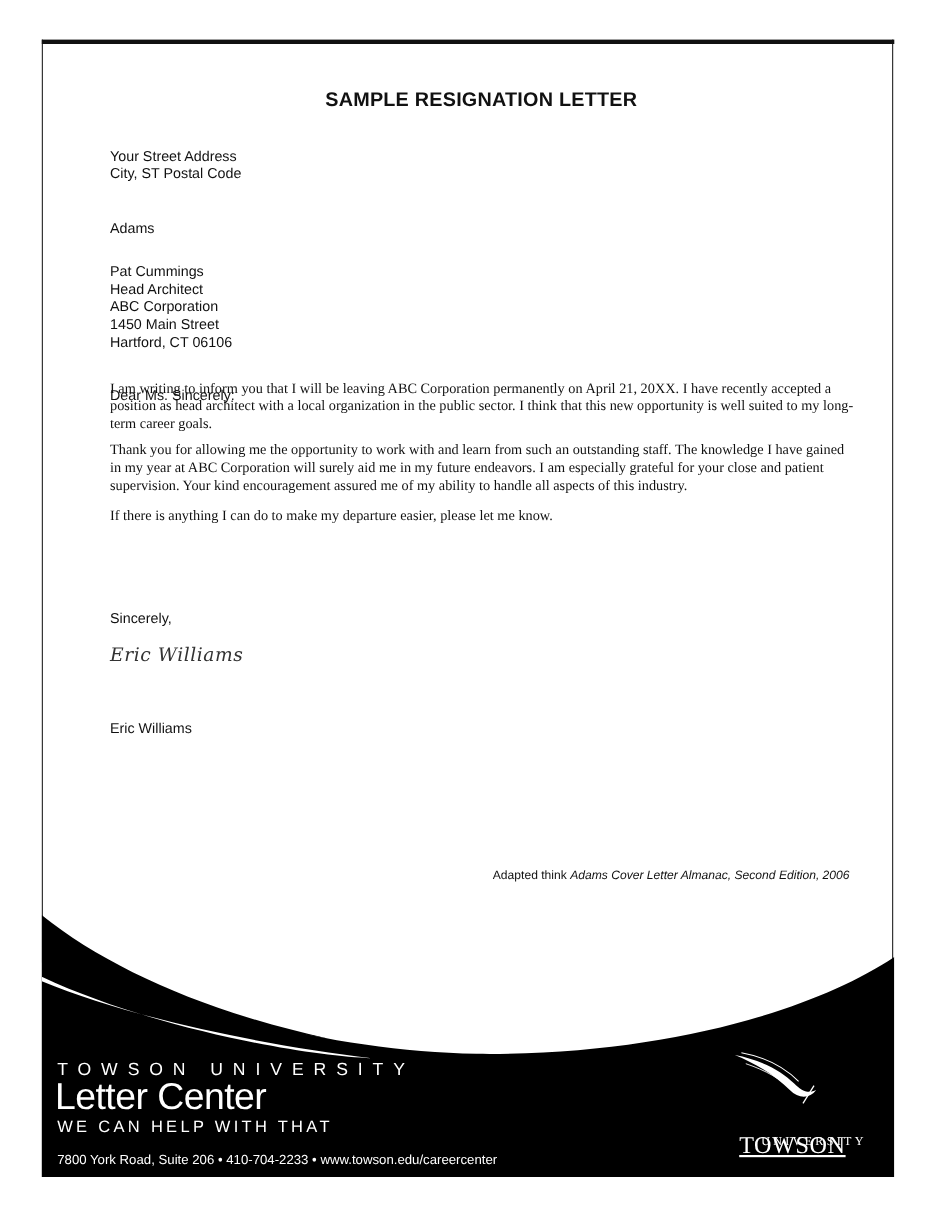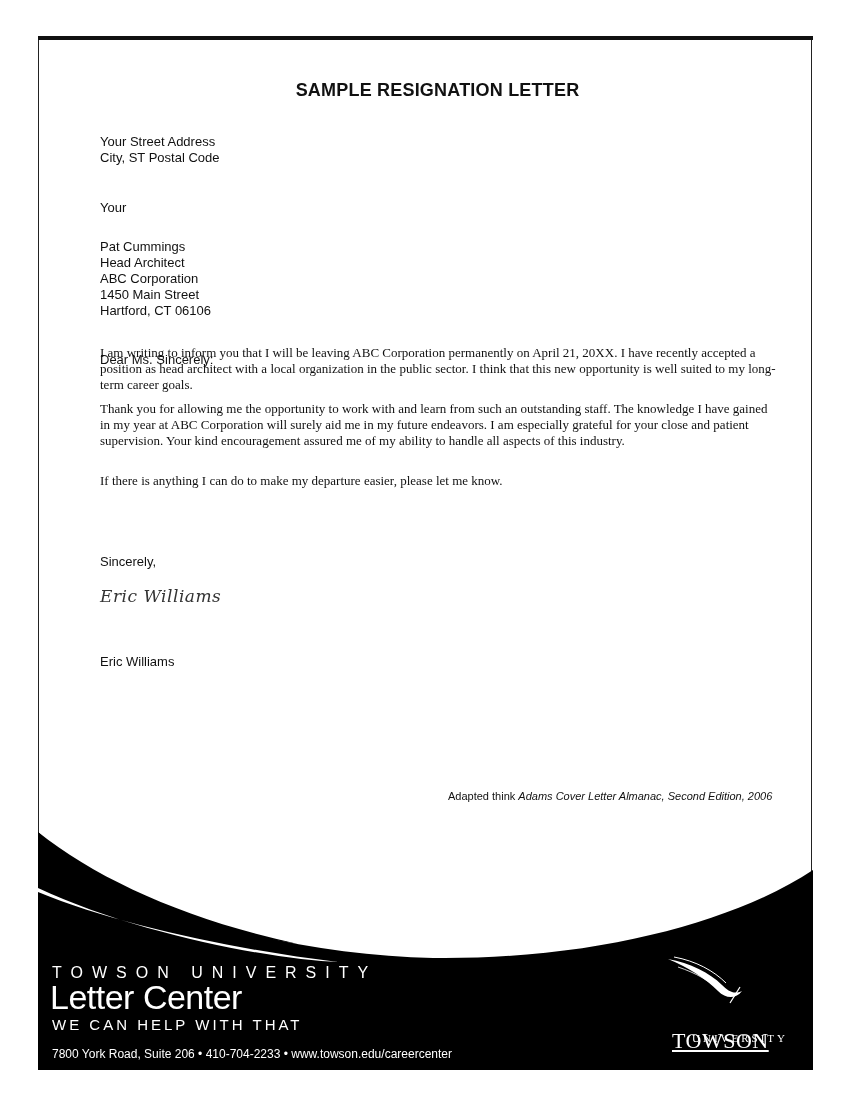--- a/index.html
+++ b/index.html
@@ -31,35 +31,35 @@
 <div class="page"></div>
 <div class="topbar"></div>
 
 <div class="title">SAMPLE RESIGNATION LETTER</div>
 
 <div class="txt" style="top:102px">
   <div>Your Street Address</div>
   <div>City, ST  Postal Code</div>
 </div>
 
-<div class="txt" style="top:168px">Your</div>
+<div class="txt" style="top:168px">Adams</div>
 
 <div class="txt" style="top:207px">
   <div>Pat Cummings</div>
   <div>Head Architect</div>
   <div>ABC Corporation</div>
   <div>1450 Main Street</div>
   <div>Hartford, CT  06106</div>
 </div>
 
 <div class="txt" style="top:320px">Dear Ms. Sincerely:</div>
 
 <div class="para" style="top:345px">I am writing to inform you that I will be leaving ABC Corporation permanently on April 21, 20XX. I have recently accepted a position as head architect with a local organization in the public sector.  I think that this new opportunity is well suited to my long-term career goals.</div>
 <div class="para" style="top:401px">Thank you for allowing me the opportunity to work with and learn from such an outstanding staff.  The knowledge I have gained in my year at ABC Corporation will surely aid me in my future endeavors.  I am especially grateful for your close and patient supervision.  Your kind encouragement assured me of my ability to handle all aspects of this industry.</div>
-<div class="para" style="top:473px">If there is anything I can do to make my departure easier, please let me know.</div>
+<div class="para" style="top:461px">If there is anything I can do to make my departure easier, please let me know.</div>
 
 <div class="txt" style="top:522px">Sincerely,</div>
 <div class="sig">Eric Williams</div>
 <div class="txt" style="top:622px">Eric Williams</div>
 
 <div class="credit">
   <span>Adapted think </span><i>Adams Cover Letter Almanac, Second Edition, 2006</i>
 </div>
 
 <svg class="footer-svg" width="775" height="250" viewBox="0 0 775 250">

